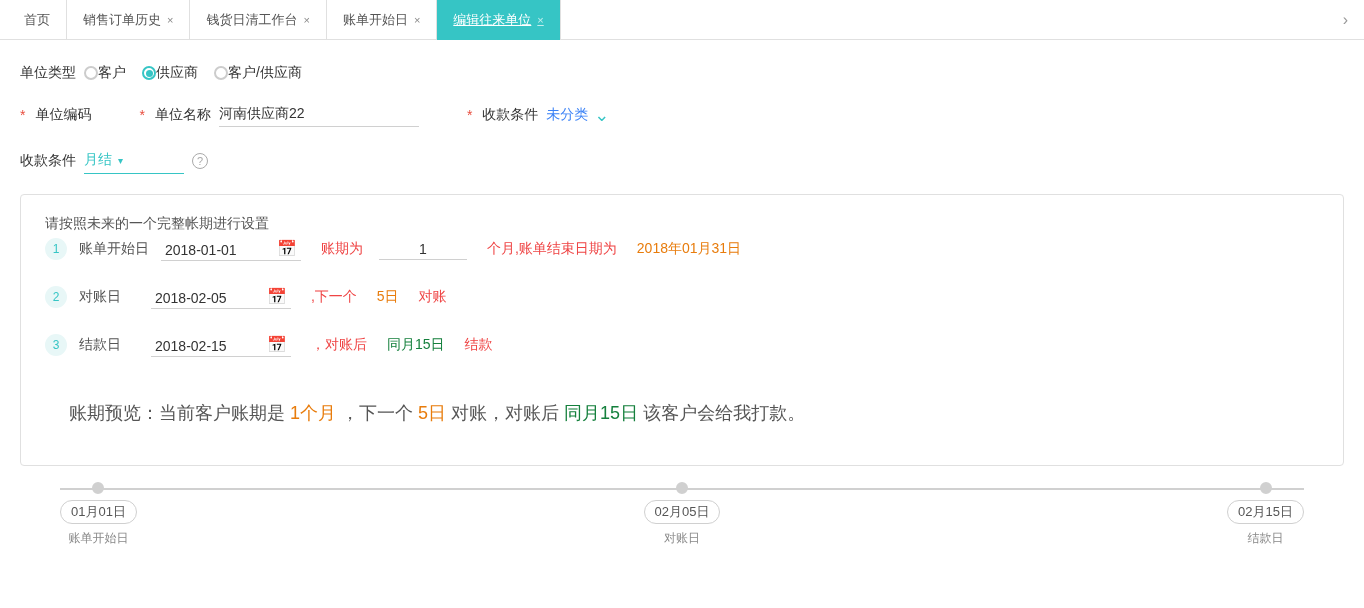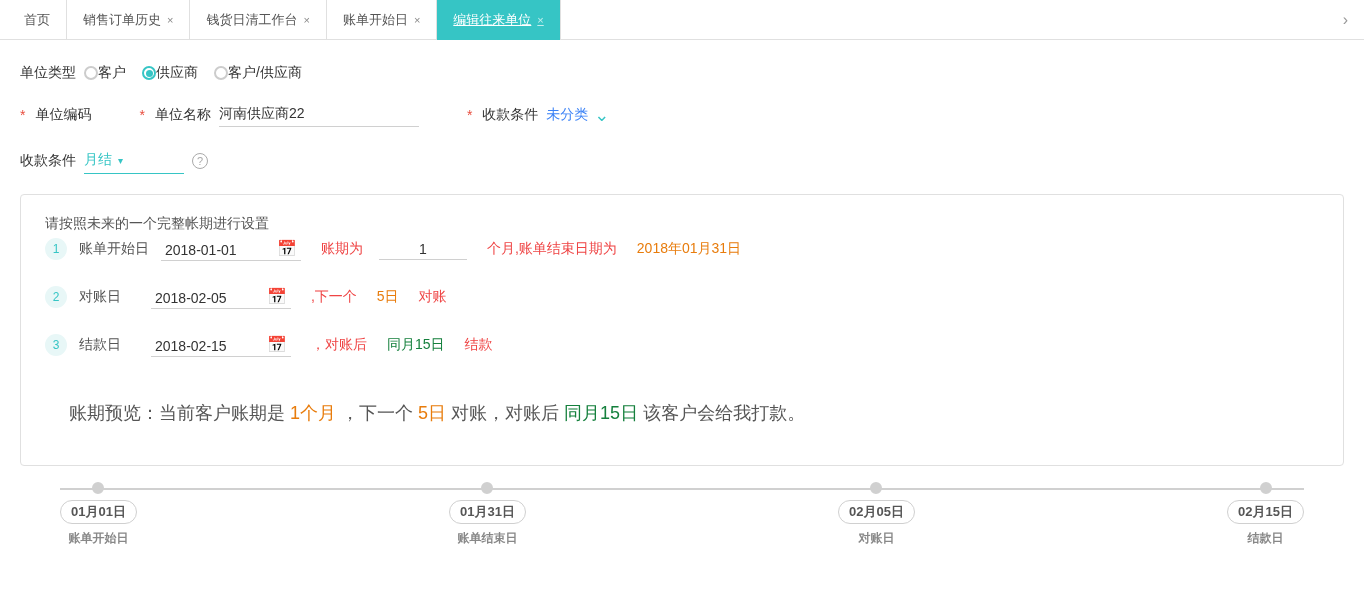--- a/index.html
+++ b/index.html
@@ -415,35 +415,30 @@
       <span>账期预览：当前客户账期是</span>
       <span class="highlight-orange">1个月</span>
       <span>，下一个</span>
       <span class="highlight-orange">5日</span>
       <span>对账，对账后</span>
       <span class="highlight-green">同月15日</span>
       <span>该客户会给我打款。</span>
     </div>
   </div>
 
-  <div style="position:relative; padding: 16px 40px 0 40px; font-weight: bold;">
+  <div style="position:relative; padding: 16px 40px 0 40px;">
     <div class="timeline-line"></div>
     <div class="timeline-items">
       <div class="timeline-node">
         <div class="node-dot"></div>
         <div class="node-label-box">01月01日</div>
         <div class="node-sublabel">账单开始日</div>
       </div>
       <div class="timeline-node">
         <div class="node-dot"></div>
-        <div class="node-label-box">01月31日</div>
-        <div class="node-sublabel">账单结束日</div>
-      </div>
-      <div class="timeline-node">
-        <div class="node-dot"></div>
         <div class="node-label-box">02月05日</div>
         <div class="node-sublabel">对账日</div>
       </div>
       <div class="timeline-node">
         <div class="node-dot"></div>
         <div class="node-label-box">02月15日</div>
         <div class="node-sublabel">结款日</div>
       </div>
     </div>
   </div>

